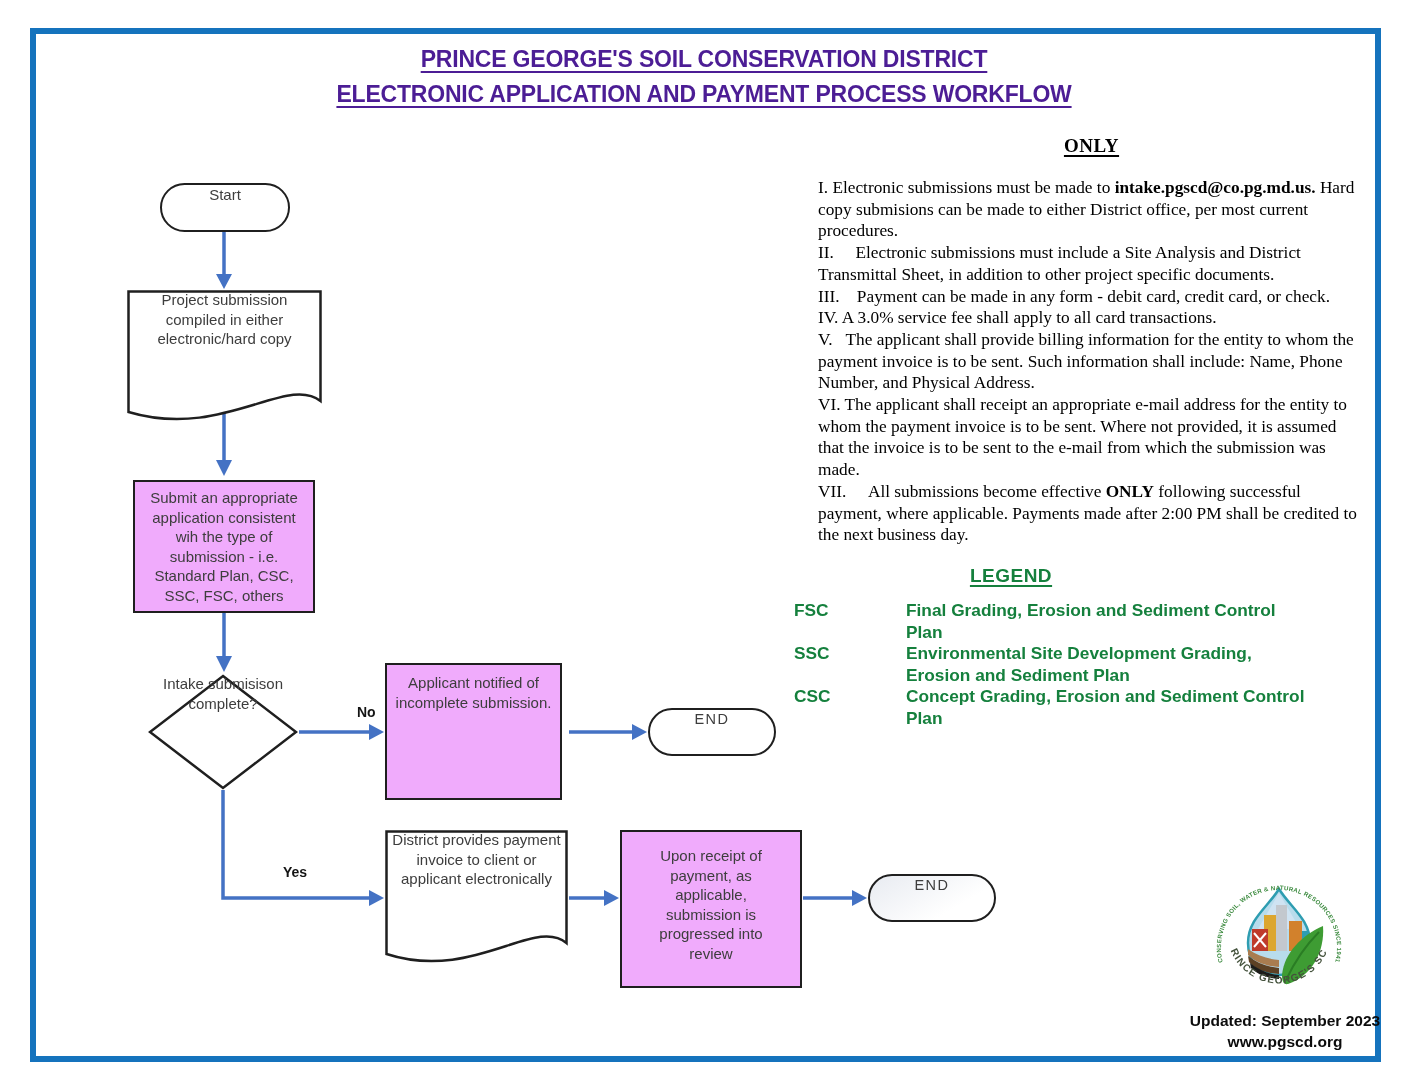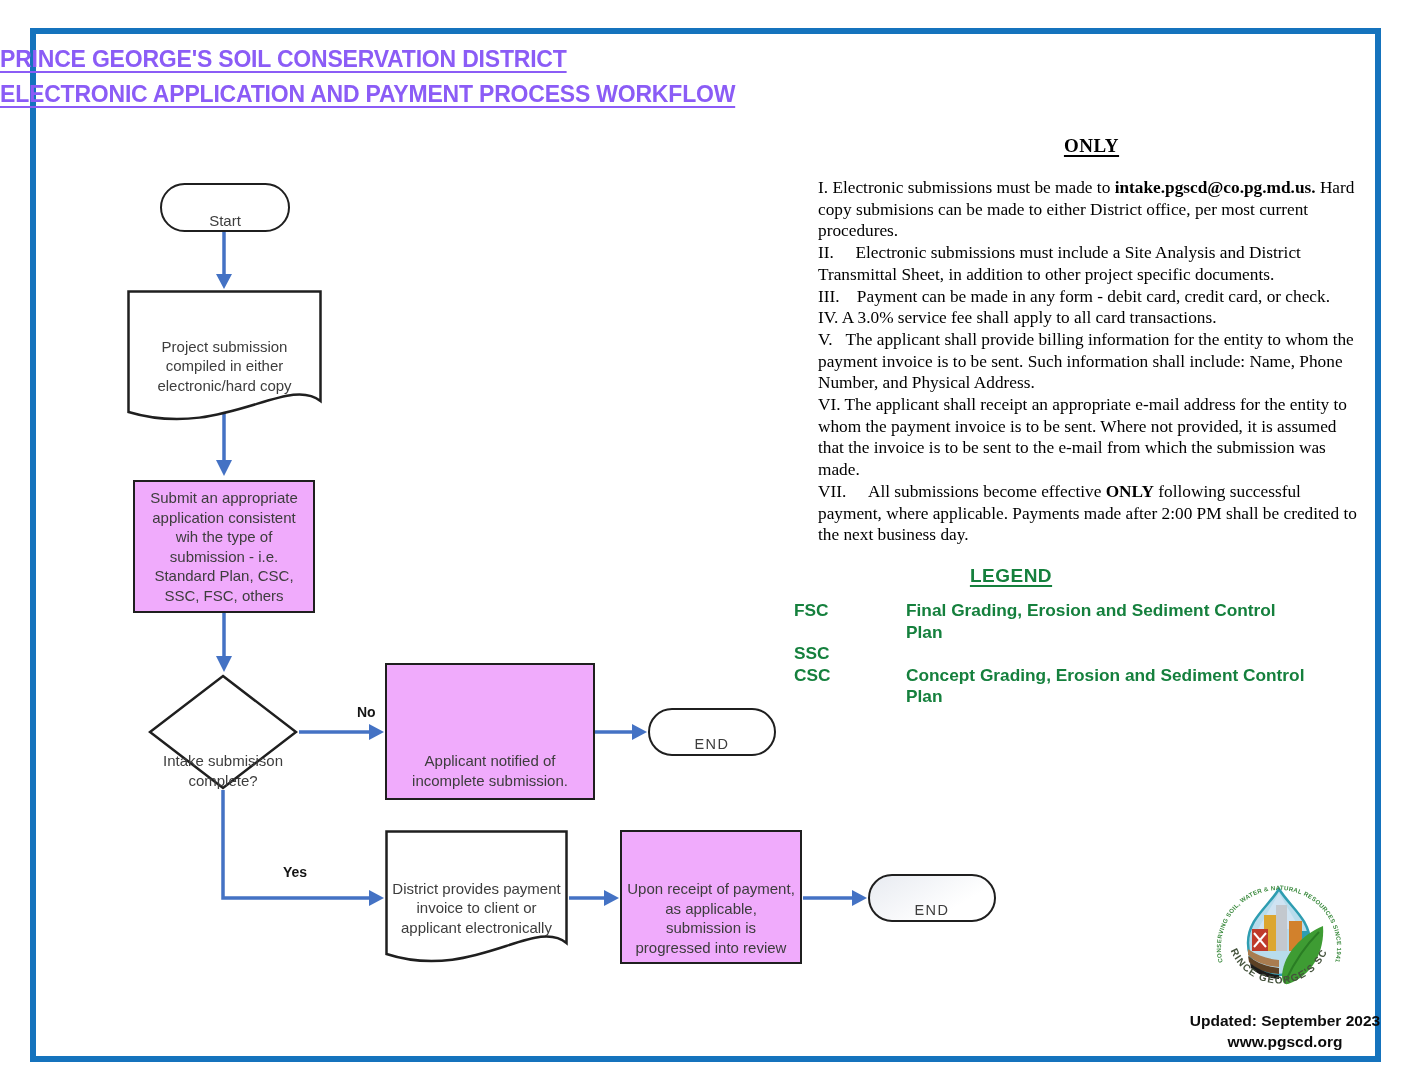--- a/index.html
+++ b/index.html
@@ -2,37 +2,37 @@
 <html><head>
 <meta charset="utf-8">
 <style>
   html,body{margin:0;padding:0;background:#fff;}
   .page{position:relative;width:1408px;height:1088px;background:#ffffff;overflow:hidden;
         font-family:"Liberation Sans",sans-serif;}
   .frame{position:absolute;left:30px;top:28px;width:1351px;height:1034px;
          border:6px solid #1573BD;box-sizing:border-box;}
 
   
-  .title{position:absolute;left:0;top:42px;width:1408px;
-         font-weight:bold;font-size:23px;letter-spacing:-0.2px;color:#8b5cf6;line-height:35px;}
+  .title{position:absolute;left:0;top:42px;width:1408px;text-align:center;
+         font-weight:bold;font-size:23px;letter-spacing:-0.2px;color:#4c1d95;line-height:35px;}
   .title span{text-decoration:underline;text-decoration-thickness:2px;text-underline-offset:4px;}
 
   
-  .node{position:absolute;display:flex;align-items:flex-end;justify-content:center;
+  .node{position:absolute;display:flex;align-items:flex-start;justify-content:center;
         text-align:center;color:#3d3d3d;font-size:15px;line-height:19.5px;box-sizing:border-box;}
   .capsule{border:2.5px solid #1f1f1f;border-radius:26px;background:#fff;}
   .rectnode{border:2.5px solid #1f1f1f;background:#f0abfc;}
   #node-start{left:160px;top:183px;width:130px;height:49px;}
   #node-doc-compile{left:127px;top:290px;width:195px;height:131px;}
   #node-submit{left:133px;top:480px;width:182px;height:133px;padding:6px;}
   #node-decision{left:148px;top:674px;width:150px;height:116px;}
-  #node-notify{left:385px;top:663px;width:210px;height:137px;padding:8px;}
+  #node-notify{left:385px;top:663px;width:177px;height:137px;padding:8px;}
   #node-end1{left:648px;top:708px;width:128px;height:48px;font-size:14.5px;letter-spacing:1.5px;}
   #node-doc-invoice{left:385px;top:830px;width:183px;height:133px;}
-  #node-review{left:620px;top:830px;width:182px;height:134px;padding:5px;}
+  #node-review{left:620px;top:830px;width:182px;height:158px;padding:14px;}
   #node-end2{left:868px;top:874px;width:128px;height:48px;font-size:14.5px;letter-spacing:1.5px;
              background:linear-gradient(150deg,#e8ebf1 0%,#ffffff 70%);}
   .docshape svg,.diamondshape svg{position:absolute;inset:0;}
   .docshape .doc-label{position:relative;z-index:1;padding-bottom:26px;width:172px;}
   .diamondshape .diamond-label{position:relative;z-index:1;width:140px;}
 
   
   .connectors{position:absolute;left:0;top:0;width:1408px;height:1088px;pointer-events:none;}
   .connectors line,.connectors polyline{stroke:#4472C4;stroke-width:3.5;fill:none;}
   .connectors polygon{fill:#4472C4;}
@@ -173,20 +173,21 @@
 
   <div class="legend">
     <div class="section-heading">LEGEND</div>
     <div class="legend-rows">
         <div class="legend-row">
           <div class="legend-abbr">FSC</div>
           <div class="legend-desc">Final Grading, Erosion and Sediment Control Plan</div>
         </div>
         <div class="legend-row">
           <div class="legend-abbr">SSC</div>
+          <div class="legend-desc">Environmental Site Development Grading, Erosion and Sediment Plan</div>
         </div>
         <div class="legend-row">
           <div class="legend-abbr">CSC</div>
           <div class="legend-desc">Concept Grading, Erosion and Sediment Control Plan</div>
         </div>
       </div>
   </div>
 
   <div class="logo">
     <svg viewBox="0 0 138 133" width="138" height="133">

